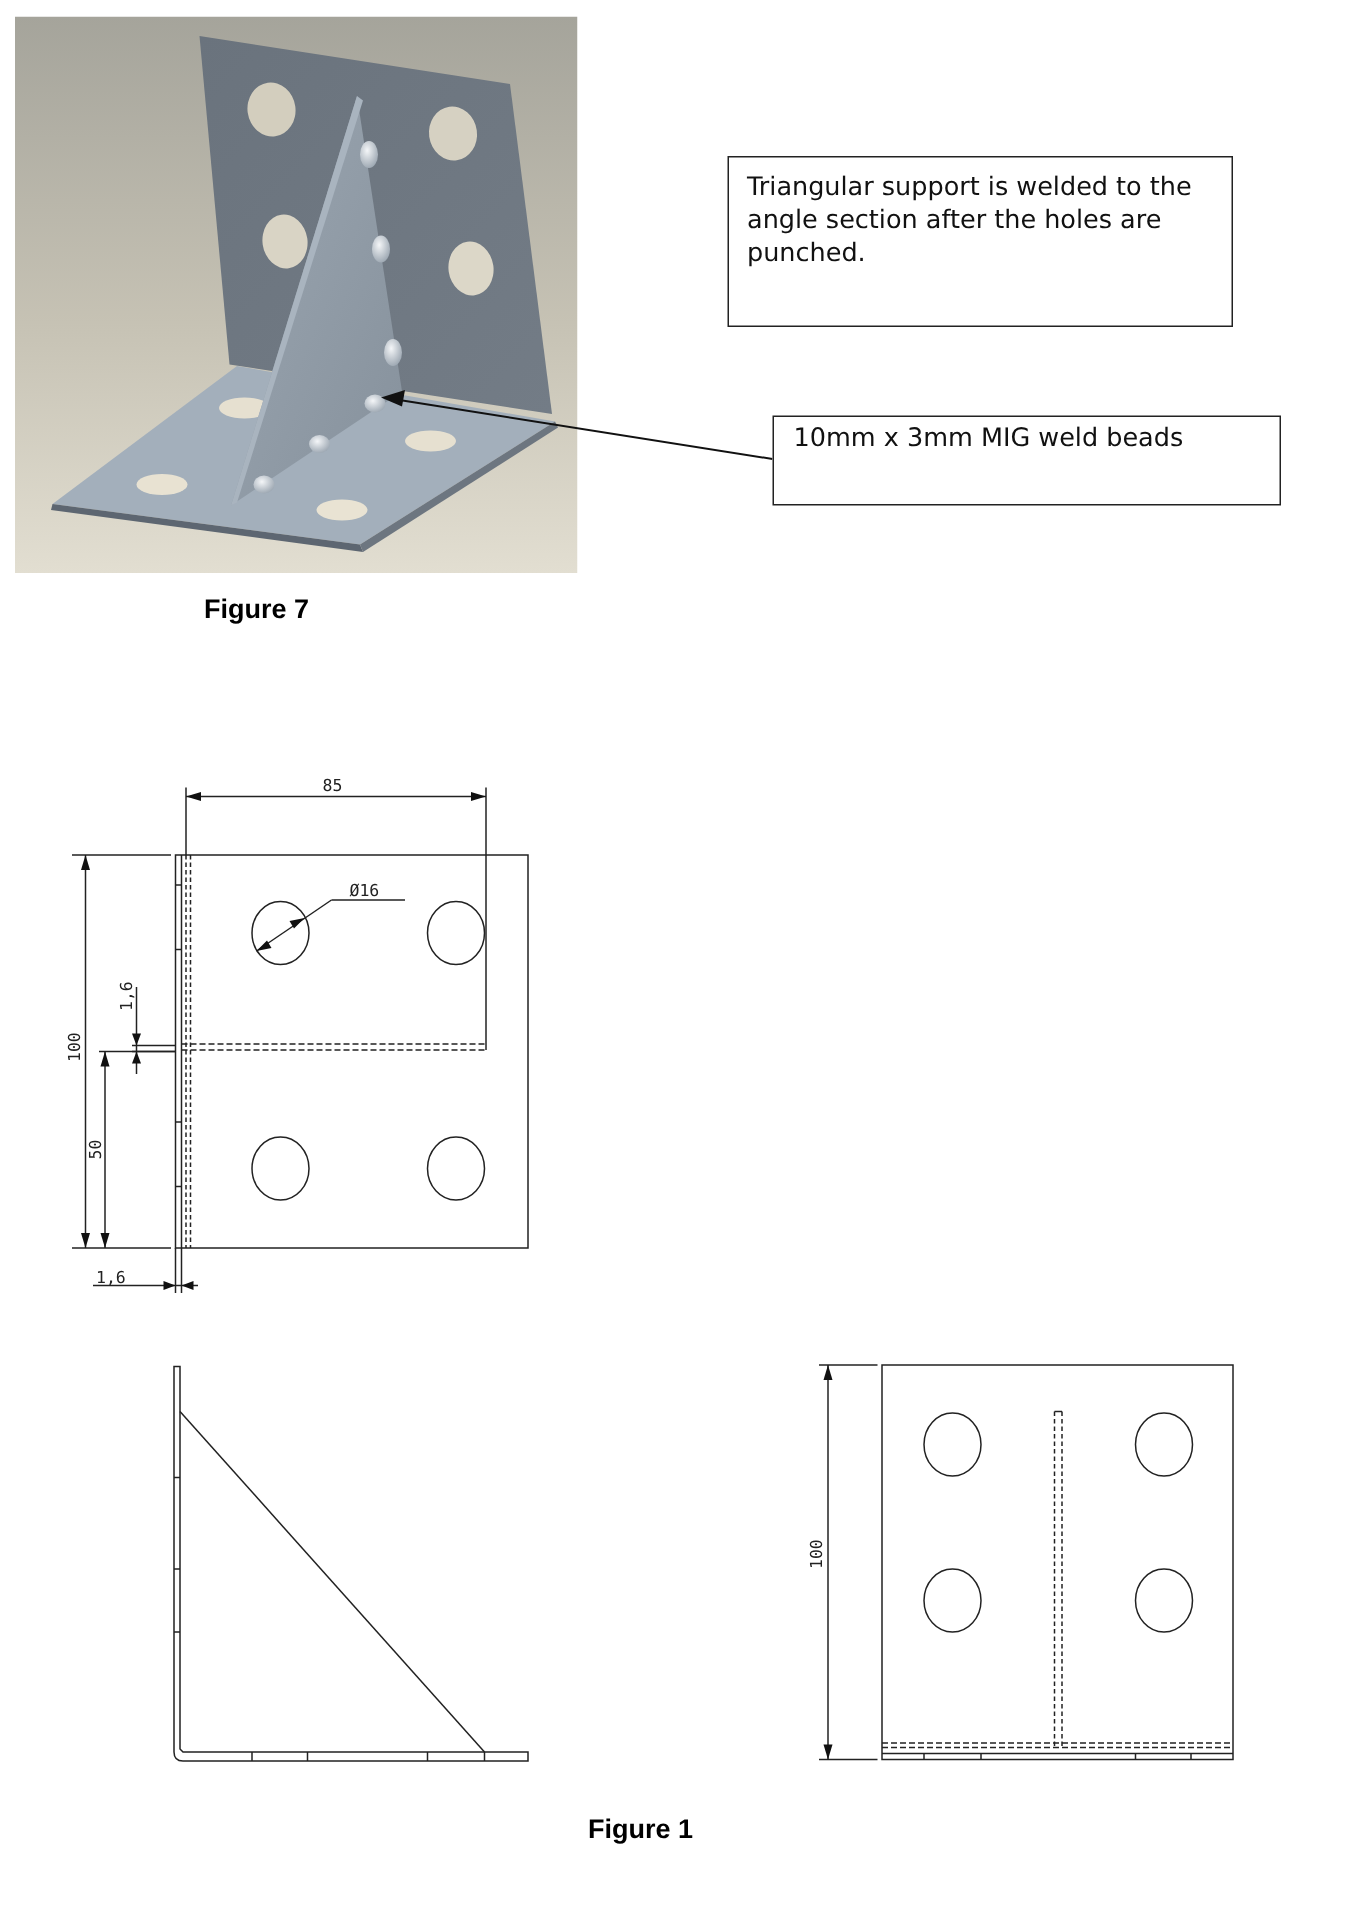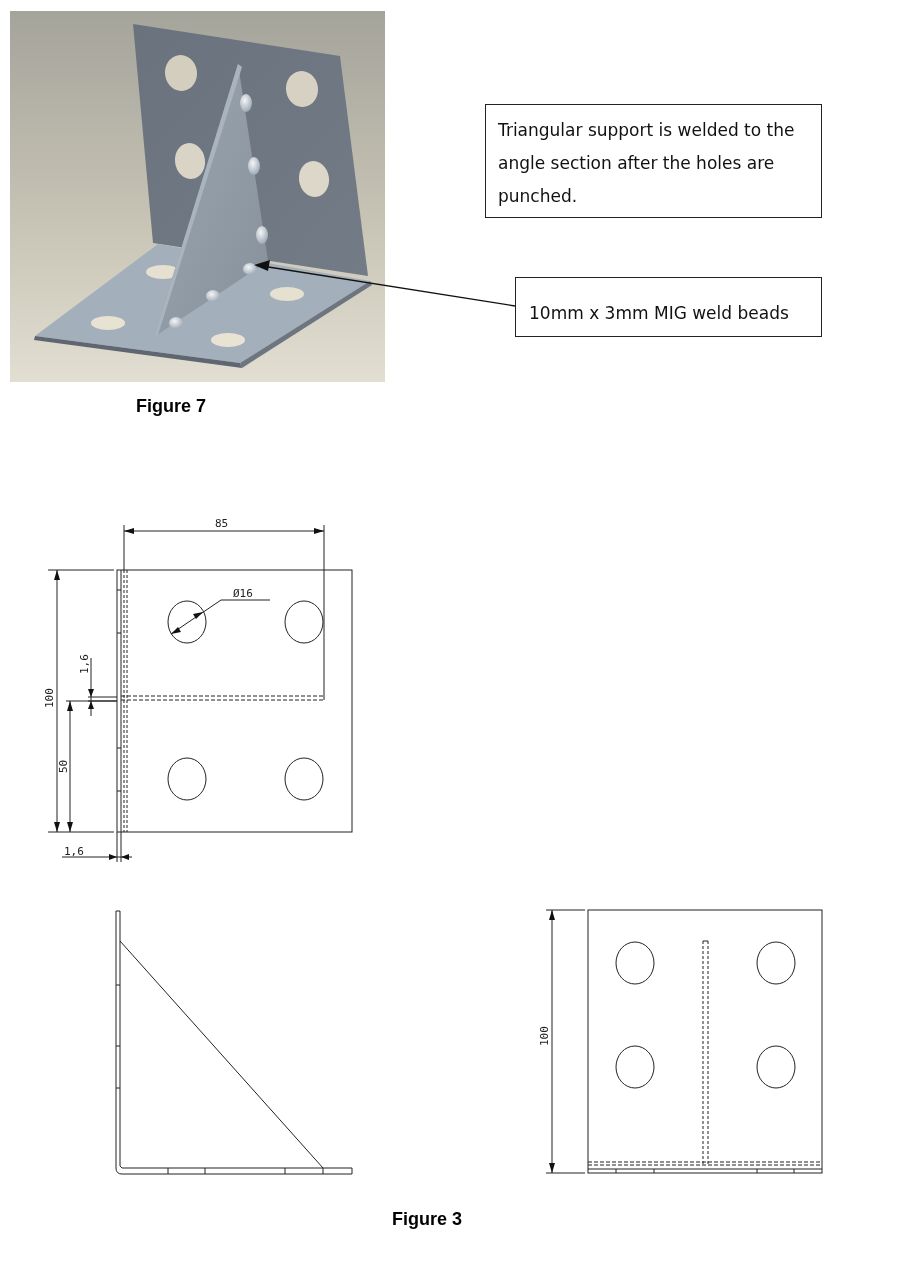--- a/index.html
+++ b/index.html
@@ -2,24 +2,24 @@
 <html><head>
 <meta charset="utf-8">
 <style>
   html, body { margin: 0; padding: 0; background: #ffffff; }
   body { width: 908px; height: 1271px; position: relative; overflow: hidden; font-family: "Liberation Sans", sans-serif; }
   .abs { position: absolute; }
   .render { left: 10px; top: 11px; width: 375px; height: 371px; }
   .callout {
     position: absolute; border: 1.3px solid #222; background: #fff;
     font-family: "DejaVu Sans", "Liberation Sans", sans-serif; font-size: 17px; color: #111;
-    line-height: 33px; box-sizing: border-box;
+    line-height: 22px; box-sizing: border-box;
   }
   .callout-1 { left: 485px; top: 104px; width: 337px; height: 114px; padding: 9px 12px; }
-  .callout-2 { left: 515px; top: 277px; width: 307px; height: 60px; padding: 19px 13px; }
+  .callout-2 { left: 515px; top: 277px; width: 339px; height: 60px; padding: 3px 13px; }
   .caption { position: absolute; font-family: "Liberation Sans", sans-serif; font-weight: bold; font-size: 18px; color: #000; }
   .cap-2 { left: 136px; top: 396px; }
   .cap-3 { left: 392px; top: 1209px; }
   svg text { font-family: "DejaVu Sans Mono", "Liberation Mono", monospace; }
 </style>
 </head>
 <body>
 
 <div class="abs render">
   <svg width="375" height="371" viewBox="0 0 375 371">
@@ -191,13 +191,13 @@
     <line x1="16" y1="273" x2="55" y2="273"></line>
     <line x1="22" y1="10" x2="22" y2="273"></line>
   </g>
   <g fill="#111">
     <polygon points="22,10 19,20 25,20"></polygon>
     <polygon points="22,273 19,263 25,263"></polygon>
   </g>
   <text x="0" y="0" transform="translate(18,146) rotate(-90)" font-size="11" fill="#222">100</text>
 </svg>
 
-<div class="caption cap-3">Figure 3</div>
+<div class="caption cap-3">Figure 1</div>
 
 </body></html>

